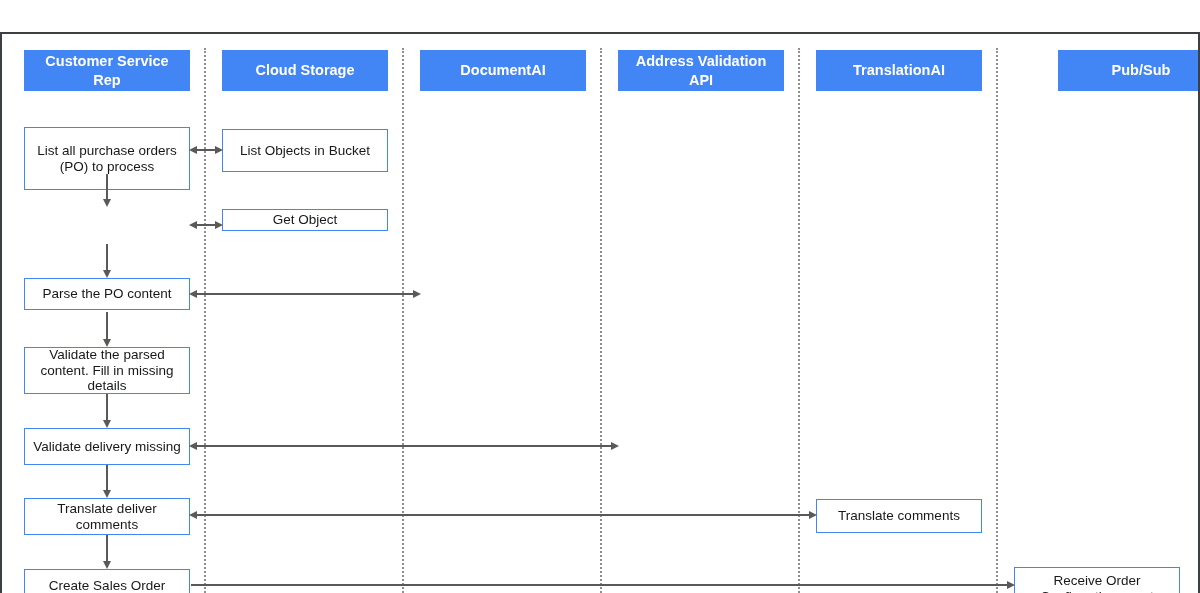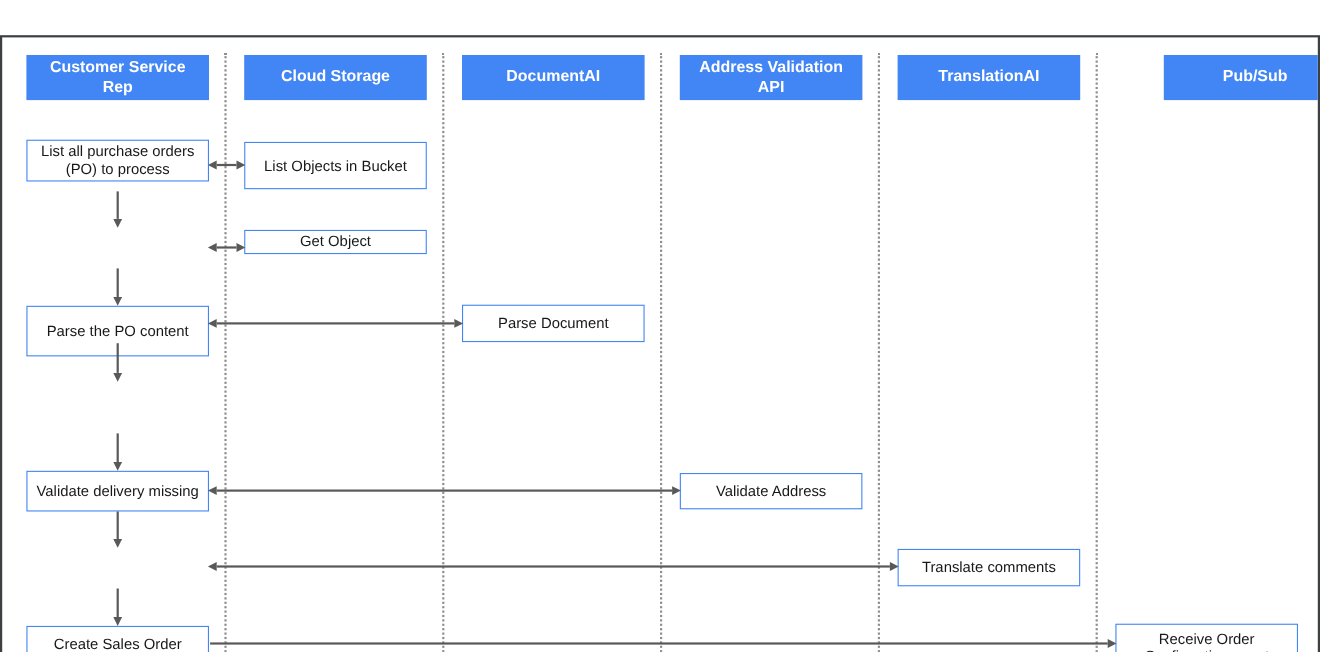--- a/index.html
+++ b/index.html
@@ -80,31 +80,31 @@
   <div class="lane-sep" style="left:796px"></div>
   <div class="lane-sep" style="left:994px"></div>
 
   <div class="lane-header" style="left:22px">Customer Service Rep</div>
   <div class="lane-header" style="left:220px">Cloud Storage</div>
   <div class="lane-header" style="left:418px">DocumentAI</div>
   <div class="lane-header" style="left:616px">Address Validation API</div>
   <div class="lane-header" style="left:814px">TranslationAI</div>
   <div class="lane-header" style="left:1056px">Pub/Sub</div>
 
-  <div class="node" style="left:22px; top:93px;  height:38px">List all purchase orders (PO) to process</div>
-  <div class="node" style="left:22px; top:244px; height:46px">Parse the PO content</div>
+  <div class="node" style="left:22px; top:93px;  height:63px">List all purchase orders (PO) to process</div>
+  <div class="node" style="left:22px; top:244px; height:32px">Parse the PO content</div>
+  <div class="node" style="left:22px; top:313px; height:47px">Validate the parsed content. Fill in missing details</div>
   <div class="node" style="left:22px; top:394px; height:37px">Validate delivery missing</div>
+  <div class="node" style="left:22px; top:464px; height:37px">Translate deliver comments</div>
   <div class="node" style="left:22px; top:535px; height:34px">Create Sales Order</div>
 
   <div class="node" style="left:220px; top:95px;  height:43px">List Objects in Bucket</div>
   <div class="node" style="left:220px; top:175px; height:22px">Get Object</div>
 
-  <div class="node" style="left:418px; top:243px; height:34px">Parse Document</div>
 
-  <div class="node" style="left:616px; top:396px; height:33px">Validate Address</div>
 
   <div class="node" style="left:814px; top:465px; height:34px">Translate comments</div>
 
   <div class="node" style="left:1012px; top:533px; height:44px">Receive Order Confirmation event</div>
 
   <div class="varrow" style="left:104px; top:140px; height:25px"></div>
   <div class="varrow" style="left:104px; top:210px; height:26px"></div>
   <div class="varrow" style="left:104px; top:278px; height:27px"></div>
   <div class="varrow" style="left:104px; top:360px; height:26px"></div>
   <div class="varrow" style="left:104px; top:431px; height:25px"></div>

